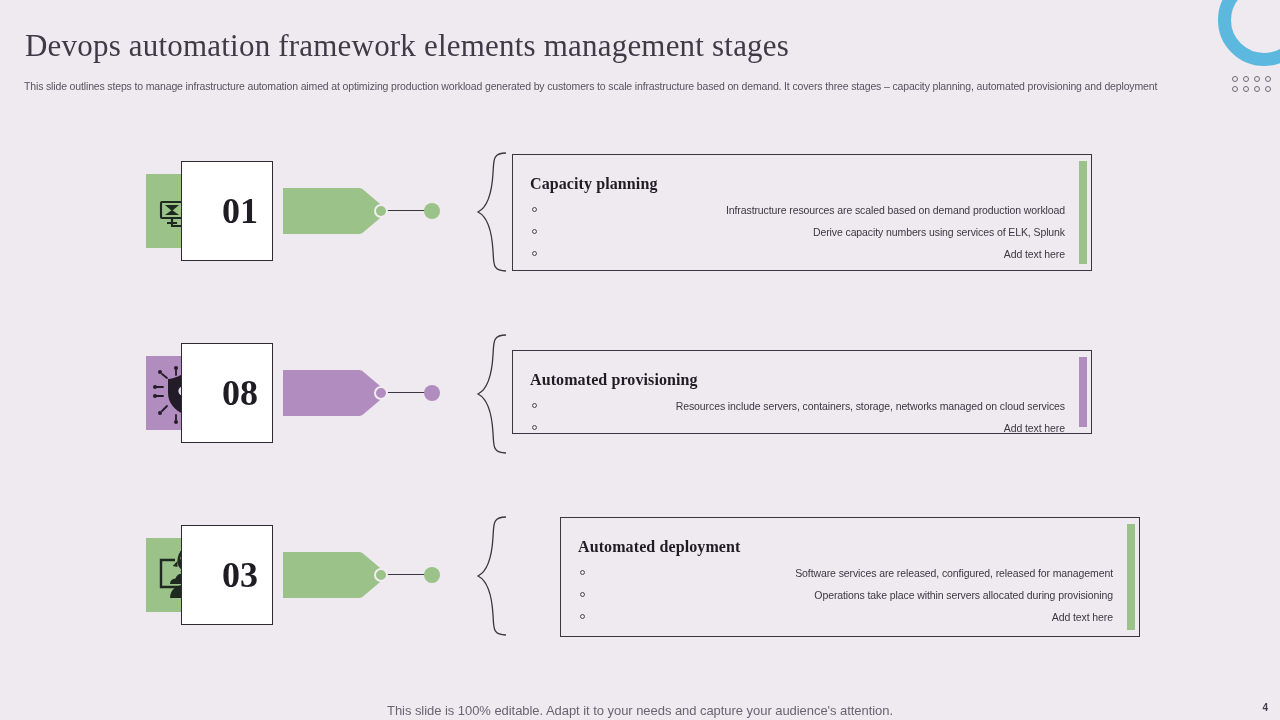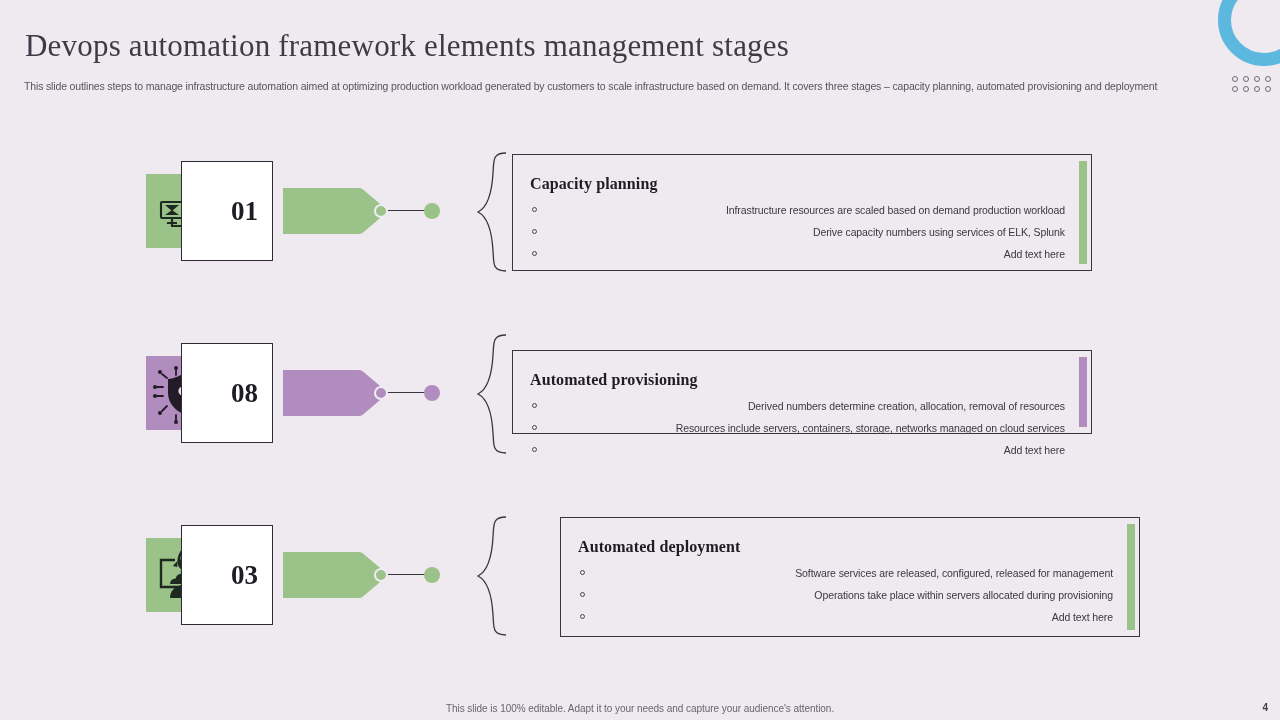--- a/index.html
+++ b/index.html
@@ -63,21 +63,21 @@
     position:absolute;left:181px;top:16px;
     width:92px;height:100px;
     background:#FFFFFF;
     border:1.4px solid #2E2A33;
     box-sizing:border-box;
     display:flex;align-items:center;justify-content:flex-end;
     padding-right:14px;
   }
   .num-box span{
     font-family:"Liberation Serif", serif;
-    font-weight:bold;font-size:27px;color:#1F1C24;
+    font-weight:bold;font-size:36px;color:#1F1C24;
   }
 
   
   .arrow{
     position:absolute;left:283px;top:40px;
     width:105px;height:52px;
   }
 
   
   .conn-line{
@@ -136,21 +136,21 @@
     content:"";
     position:absolute;left:2px;top:8px;
     width:5px;height:5px;border-radius:50%;
     border:1px solid #4A4550;box-sizing:border-box;
   }
 
   
   #footer-note{
     position:absolute;left:0;top:703px;width:1280px;
     text-align:center;
-    font-size:10px;color:#6A6472;
+    font-size:13px;color:#6A6472;
     letter-spacing:-.05px;
   }
   #page-num{
     position:absolute;right:12px;top:702px;
     font-size:10px;font-weight:bold;color:#44404B;
   }
 </style>
 </head>
 <body>
 
@@ -274,21 +274,20 @@
   <div class="dot-big" style="background:#B08DBE"></div>
 
   <svg class="brace" viewBox="0 0 32 122">
     <path d="M30 2 C16 2 18 10 17 22 C16 40 12 56 2 61 C12 66 16 82 17 100 C18 112 16 120 30 120" fill="none" stroke="#3A3540" stroke-width="1.3"></path>
   </svg>
 
   <div class="panel">
     <div class="panel-bar" style="background:#B08DBE"></div>
     <div class="panel-head">Automated provisioning</div>
     <ul class="bullets">
-      <li>Derived numbers determine creation, allocation, removal of resources</li>
       <li>Resources include servers, containers, storage, networks managed on cloud services</li>
       <li>Add text here</li>
     </ul>
   </div>
 </div>
 
 <div class="row r2">
   <div class="icon-sq">
     <svg width="74" height="74" viewBox="0 0 74 74">
       <rect width="74" height="74" fill="#9BC289"></rect>

